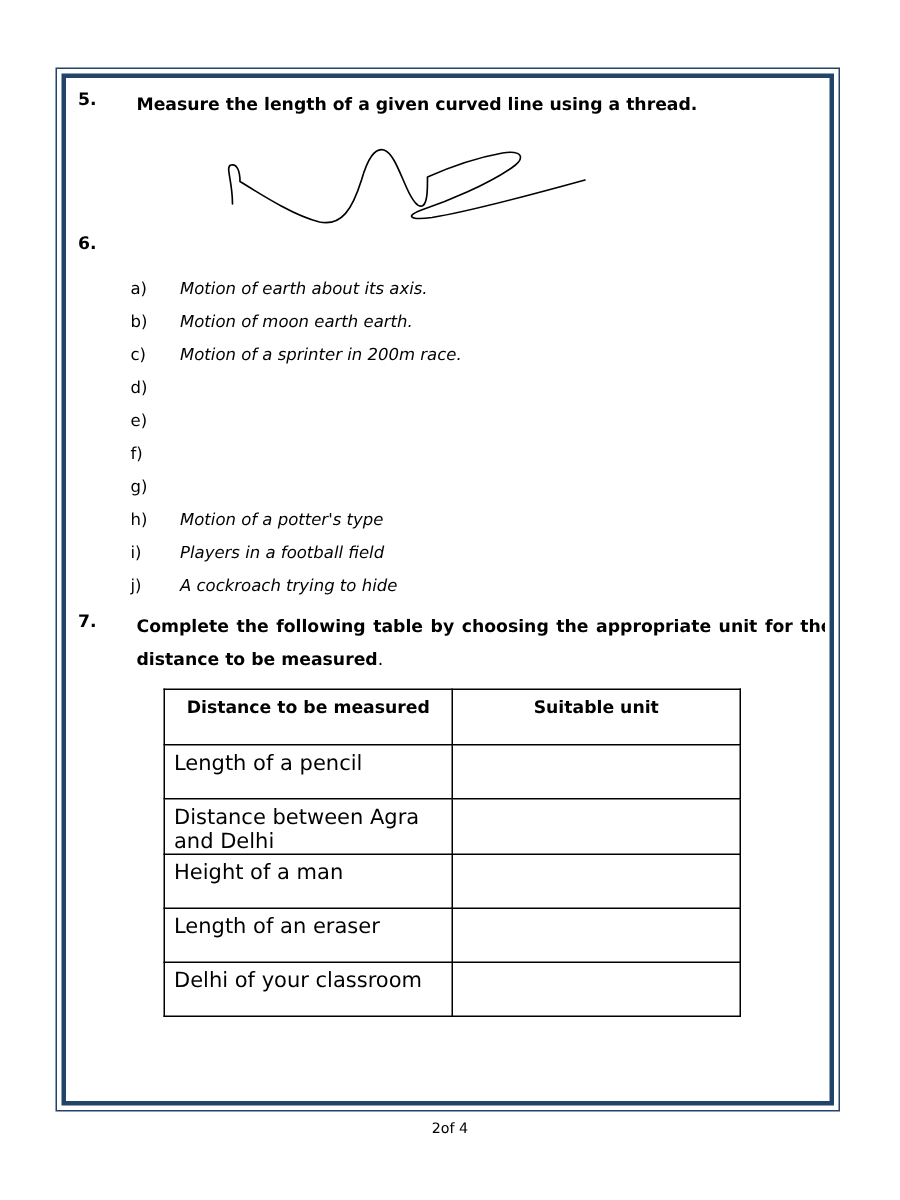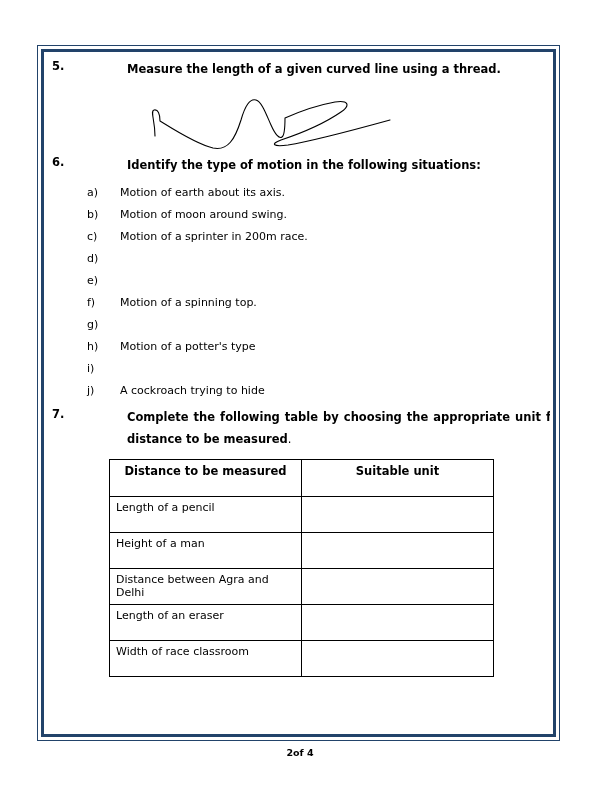--- a/index.html
+++ b/index.html
@@ -57,21 +57,20 @@
     font-weight: bold;
     line-height: 16px;
   }
   .qtext {
     position: absolute;
     left: 39px;
     font-size: 11.5px;
     font-weight: bold;
     line-height: 22px;
     top: 0px;
-    margin-left: 36px;
   }
   .qtext.justified {
     text-align: justify;
     text-align-last: left;
     width: 464px;
   }
   .qtext .regular {
     font-weight: normal;
   }
 
@@ -91,20 +90,21 @@
   .motion-label {
     position: absolute;
     left: 0px;
     top: 0px;
     width: 30px;
   }
   .motion-desc {
     position: absolute;
     left: 33px;
     top: 0px;
+    font-style: italic;
   }
 
   
   #curve-figure {
     position: absolute;
     left: 50px;
     top: 38px;
     width: 310px;
     height: 60px;
   }
@@ -126,37 +126,36 @@
     box-sizing: border-box;
   }
   #units-table th {
     height: 37px;
     text-align: center;
     font-size: 11.5px;
     font-weight: bold;
   }
   #units-table td {
     height: 36px;
-    font-size: 11px;
+    font-size: 14px;
     font-weight: normal;
     text-align: left;
   }
   .col-distance { width: 192px; }
   .col-unit { width: 192px; }
 
   
   #page-footer {
     position: absolute;
     left: 0px;
     top: 747px;
     width: 600px;
     text-align: center;
     font-size: 9.5px;
     color: #000000;
-    font-weight: bold;
   }
   #footer-label {
     display: inline-block;
     letter-spacing: 0px;
   }
 </style>
 </head>
 <body>
 
 <div id="page-frame">
@@ -183,55 +182,54 @@
                  C 196 22, 215 14, 237 10
                  C 250 8, 253 13, 243 20
                  C 227 31, 201 42, 183 48
                  C 172 52, 175 55, 190 53
                  C 215 49, 263 36, 292 28" fill="none" stroke="#000000" stroke-width="1.1" stroke-linecap="round" stroke-linejoin="round"></path>
       </svg>
     </div>
 
     <div class="qrow" style="left:4px; top:100px; width:480px; height:20px;">
       <span class="qnum">6.</span>
-      <span class="qtext">Identify the type of motion in the following situations:</span>
     </div>
 
     <div id="motion-list">
       <div class="motion-item">
         <span class="motion-label">a)</span>
         <span class="motion-desc">Motion of earth about its axis.</span>
       </div>
       <div class="motion-item">
         <span class="motion-label">b)</span>
-        <span class="motion-desc">Motion of moon around swing.</span>
+        <span class="motion-desc">Motion of moon earth earth.</span>
       </div>
       <div class="motion-item">
         <span class="motion-label">c)</span>
         <span class="motion-desc">Motion of a sprinter in 200m race.</span>
       </div>
       <div class="motion-item">
         <span class="motion-label">d)</span>
       </div>
       <div class="motion-item">
         <span class="motion-label">e)</span>
       </div>
       <div class="motion-item">
         <span class="motion-label">f)</span>
-        <span class="motion-desc">Motion of a spinning top.</span>
       </div>
       <div class="motion-item">
         <span class="motion-label">g)</span>
       </div>
       <div class="motion-item">
         <span class="motion-label">h)</span>
         <span class="motion-desc">Motion of a potter's type</span>
       </div>
       <div class="motion-item">
         <span class="motion-label">i)</span>
+        <span class="motion-desc">Players in a football field</span>
       </div>
       <div class="motion-item">
         <span class="motion-label">j)</span>
         <span class="motion-desc">A cockroach trying to hide</span>
       </div>
     </div>
 
     <div class="qrow" style="left:4px; top:352px; width:504px; height:46px;">
       <span class="qnum">7.</span>
       <span class="qtext justified"><span>Complete the following table by choosing the appropriate unit for the distance to be measured</span><span class="regular">.</span></span>
@@ -247,33 +245,33 @@
           <th>Distance to be measured</th>
           <th>Suitable unit</th>
         </tr>
       </thead>
       <tbody>
         <tr>
           <td>Length of a pencil</td>
           <td></td>
         </tr>
         <tr>
+          <td>Distance between Agra and Delhi</td>
+          <td></td>
+        </tr>
+        <tr>
           <td>Height of a man</td>
           <td></td>
         </tr>
         <tr>
-          <td>Distance between Agra and Delhi</td>
-          <td></td>
-        </tr>
-        <tr>
           <td>Length of an eraser</td>
           <td></td>
         </tr>
         <tr>
-          <td>Width of race classroom</td>
+          <td>Delhi of your classroom</td>
           <td></td>
         </tr>
       </tbody>
     </table>
 
   </div>
 </div>
 
 <div id="page-footer">
   <span id="footer-label">2of 4</span>

